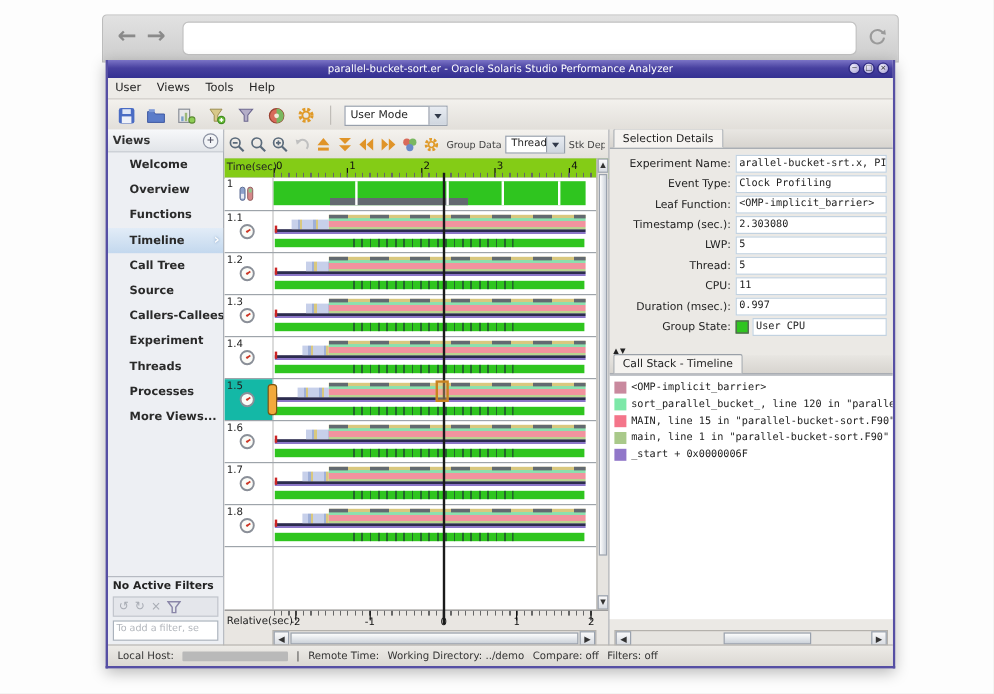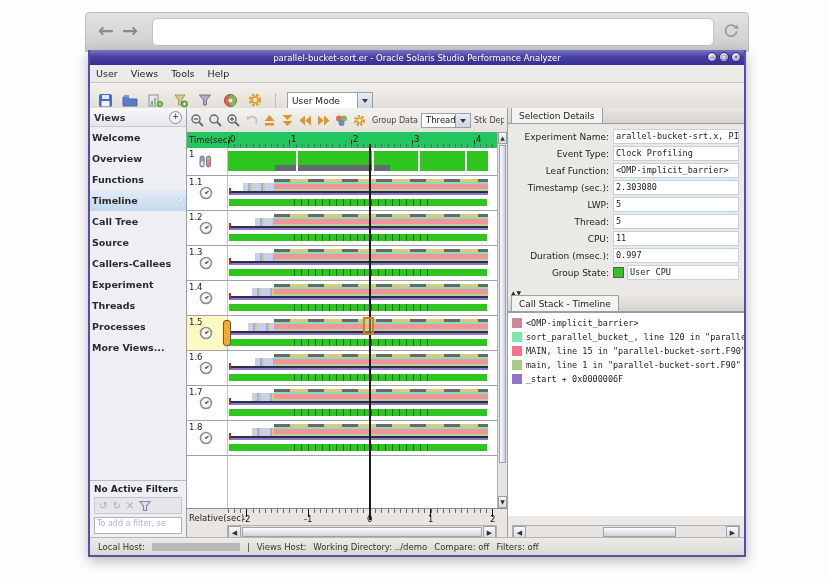--- a/index.html
+++ b/index.html
@@ -11,62 +11,62 @@
   .nav-back{left:12px}.nav-fwd{left:36px}
   .urlbar{position:absolute;left:66px;right:34px;top:5px;height:26px;background:#fff;border:1px solid #c2c2c2;border-radius:5px}
   .refresh{position:absolute;right:8px;top:9px;width:18px;height:18px}
   
   .win{position:absolute;left:88px;top:50px;width:658px;height:507px;background:#e9e6e2;border-left:2px solid #564fa4;border-right:2px solid #564fa4;border-bottom:2px solid #564fa4;box-sizing:border-box;box-shadow:0 4px 12px rgba(0,0,0,.28)}
   .titlebar{height:15px;background:linear-gradient(#7b74c6,#47409f 45%,#343092);color:#fff;font-size:8.5px;display:flex;align-items:center;justify-content:center;position:relative}
   .winbtns{position:absolute;right:3px;top:2px;display:flex;gap:2px}
   .winbtn{width:10px;height:10px;border-radius:50%;background:radial-gradient(circle at 35% 30%,#eceaf8,#a29cd0);border:1px solid #2c2780;box-sizing:border-box;font-size:6px;line-height:8px;text-align:center;color:#333}
   .menubar{height:17px;background:#edebe7;border-bottom:1px solid #c9c6c1;display:flex;align-items:center;padding-left:6px;gap:13px;font-size:9.5px;color:#222}
   .menu-item{cursor:default}
-  .maintoolbar{height:26px;background:linear-gradient(#f3f1ed,#e1ded9);border-bottom:1px solid #c2bfba;display:flex;align-items:flex-end;padding:0 6px;gap:7px}
+  .maintoolbar{height:26px;background:linear-gradient(#f3f1ed,#e1ded9);border-bottom:1px solid #c2bfba;display:flex;align-items:center;padding:0 6px;gap:7px}
   .tbicon{width:18px;height:18px;display:flex;align-items:center;justify-content:center}
   .tbsep{width:1px;height:16px;background:#c0bdb8;margin:0 4px}
   .combo{height:17px;background:#fff;border:1px solid #98a0ac;display:flex;align-items:center;font-size:9px;color:#222;padding-left:4px;box-sizing:border-box}
   .combo .cval{flex:1;overflow:hidden;white-space:nowrap}
   .dd{width:14px;height:100%;background:linear-gradient(#e8ecf2,#cfd6df);border-left:1px solid #98a0ac;display:flex;align-items:center;justify-content:center;flex:none}
   .dd i{border:3.5px solid transparent;border-top:4.5px solid #30394a;margin-top:4px}
   .findwrap{margin-left:auto;display:flex;align-items:center;gap:4px;font-size:9px;color:#b2b2b2}
   .find-combo{width:106px;background:#f6f8fa;border-color:#c4c9d0}
   .find-combo .dd i{border-top-color:#9aa3b0}
   .gicon{width:14px;height:14px}
   
   .content{position:absolute;top:58px;bottom:17px;left:0;right:0;display:flex}
   .sidebar{width:96px;flex:none;background:#edeff3;border-right:1px solid #9aa0a8;position:relative}
   .sb-head{height:18px;display:flex;align-items:center;padding:0 4px;font-size:9.5px;font-weight:bold;color:#333;background:linear-gradient(#f7f8fa,#e2e5e9);border-bottom:1px solid #c6cad0}
   .sb-plus{margin-left:auto;width:11px;height:11px;border-radius:50%;border:1px solid #8a90a0;font-size:8px;line-height:9px;text-align:center;color:#556;background:#f2f4f7}
-  .sb-item{height:21px;display:flex;align-items:center;padding:0 2px;font-size:9.5px;font-weight:bold;color:#2a2a2a;position:relative;white-space:nowrap;overflow:hidden}
+  .sb-item{height:21px;display:flex;align-items:center;padding:0 18px;font-size:9.5px;font-weight:bold;color:#2a2a2a;position:relative;white-space:nowrap;overflow:hidden}
   .sb-item.sel{background:linear-gradient(#e2ecf7,#c3d8ee)}
   .sb-item .chev{position:absolute;right:3px;top:2px;color:#fdfdfd;font-size:12px;font-weight:bold;text-shadow:0 0 2px #7a9cc4}
   .filters{position:absolute;left:0;right:0;bottom:0;border-top:1px solid #b6bac2;padding:3px 4px 4px;background:#edeff3}
   .filters-title{font-size:9px;font-weight:bold;color:#222;margin-bottom:3px}
   .fbtns{display:flex;gap:5px;align-items:center;background:#e4e6eb;border:1px solid #c2c6cd;height:15px;padding:0 4px}
   .fbtn{color:#a8acb4;font-size:10px;line-height:13px}
   .finput{margin-top:3px;height:13px;background:#fff;border:1px solid #aab2bc;font-size:8px;color:#b2b6bc;padding:1px 2px;overflow:hidden;white-space:nowrap}
   
   .centerpanel{width:320px;flex:none;background:#e9e6e2;position:relative;border-right:1px solid #9aa0a8;overflow:hidden}
   .ttoolbar{height:24px;display:flex;align-items:center;gap:3px;padding:0 3px;background:linear-gradient(#f4f2ee,#e4e1dc);border-bottom:1px solid #c6c3be}
   .tticon{width:15px;height:15px;flex:none}
   .gb-label{font-size:8px;color:#444;width:46px;overflow:hidden;white-space:nowrap;flex:none;margin-left:2px}
   .gb-combo{width:50px;height:15px;font-size:8.5px;flex:none}
   .sd-label{font-size:8px;color:#444;white-space:nowrap;overflow:hidden;flex:none;width:30px}
-  .taxis{position:absolute;top:24px;left:0;width:320px;height:16px;background:#22c55e;border-bottom:1px solid #8a8a8a;font-size:8.5px}
+  .taxis{position:absolute;top:24px;left:0;width:320px;height:16px;background:#84cc16;border-bottom:1px solid #8a8a8a;font-size:8.5px}
   .taxis::after{content:'';position:absolute;left:41px;right:12px;bottom:0;height:4px;background:repeating-linear-gradient(90deg,#666 0 1px,transparent 1px 6.14px)}
   .axlabel{position:absolute;left:2px;top:3px;color:#222}
   .ticknum{position:absolute;top:2px;color:#111;font-size:8.5px}
   .majtick{position:absolute;bottom:0;width:1px;height:8px;background:#111}
   .rowswrap{position:absolute;top:40px;left:0;width:310px;height:360px;background:#fff}
   .rowswrap::before{content:'';position:absolute;left:40px;top:0;bottom:0;width:1px;background:#c4c4c4}
   .trow{position:relative;border-bottom:1px solid #9ea4aa}
   .row-p{height:27px}.row-t{height:34px}
   .rhead{position:absolute;left:0;top:0;width:40px;height:100%}
-  .trow.sel .rhead{background:#fef9c3}
+  .trow.sel .rhead{background:#14b8a6}
   .rlabel{position:absolute;left:2px;top:1px;font-size:8.5px;color:#222}
   .ricon{position:absolute;left:12px;top:50%;margin-top:-7px}
   .rtrack{position:absolute;left:41px;top:0;right:0;height:100%}
   .cursor{position:absolute;top:36px;width:2px;height:376px;background:#1a1a1a;z-index:5}
   .raxis{position:absolute;top:400px;left:0;width:320px;height:16px;background:#e9e6e2;border-top:1px solid #8a8a8a;font-size:8.5px}
   .raxis::before{content:'';position:absolute;left:41px;right:12px;top:0;height:4px;background:repeating-linear-gradient(90deg,#666 0 1px,transparent 1px 6.14px)}
   .raxis .ticknum{top:5px}
   .raxis .majtick{bottom:auto;top:0;height:8px}
   .rxlabel{position:absolute;left:2px;top:4px;color:#222}
   .hscroll{position:absolute;left:40px;width:270px;top:417px;height:14px;background:#e6e4e0;border:1px solid #b4b1ac;box-sizing:border-box}
@@ -633,18 +633,18 @@
         <span class="hs-thumb rp-thumb"></span>
         <span class="hs-btn hs-right">▶</span>
       </div>
     </div>
   </div>
 
   <div class="statusbar">
     <span>Local Host:</span>
     <span class="redact"></span>
     <span>|</span>
-    <span>Views Host:</span>
+    <span>Remote Time:</span>
     <span>Working Directory: ../demo</span>
     <span>Compare: off</span>
     <span>Filters: off</span>
   </div>
 </div>
 
 </body></html>

